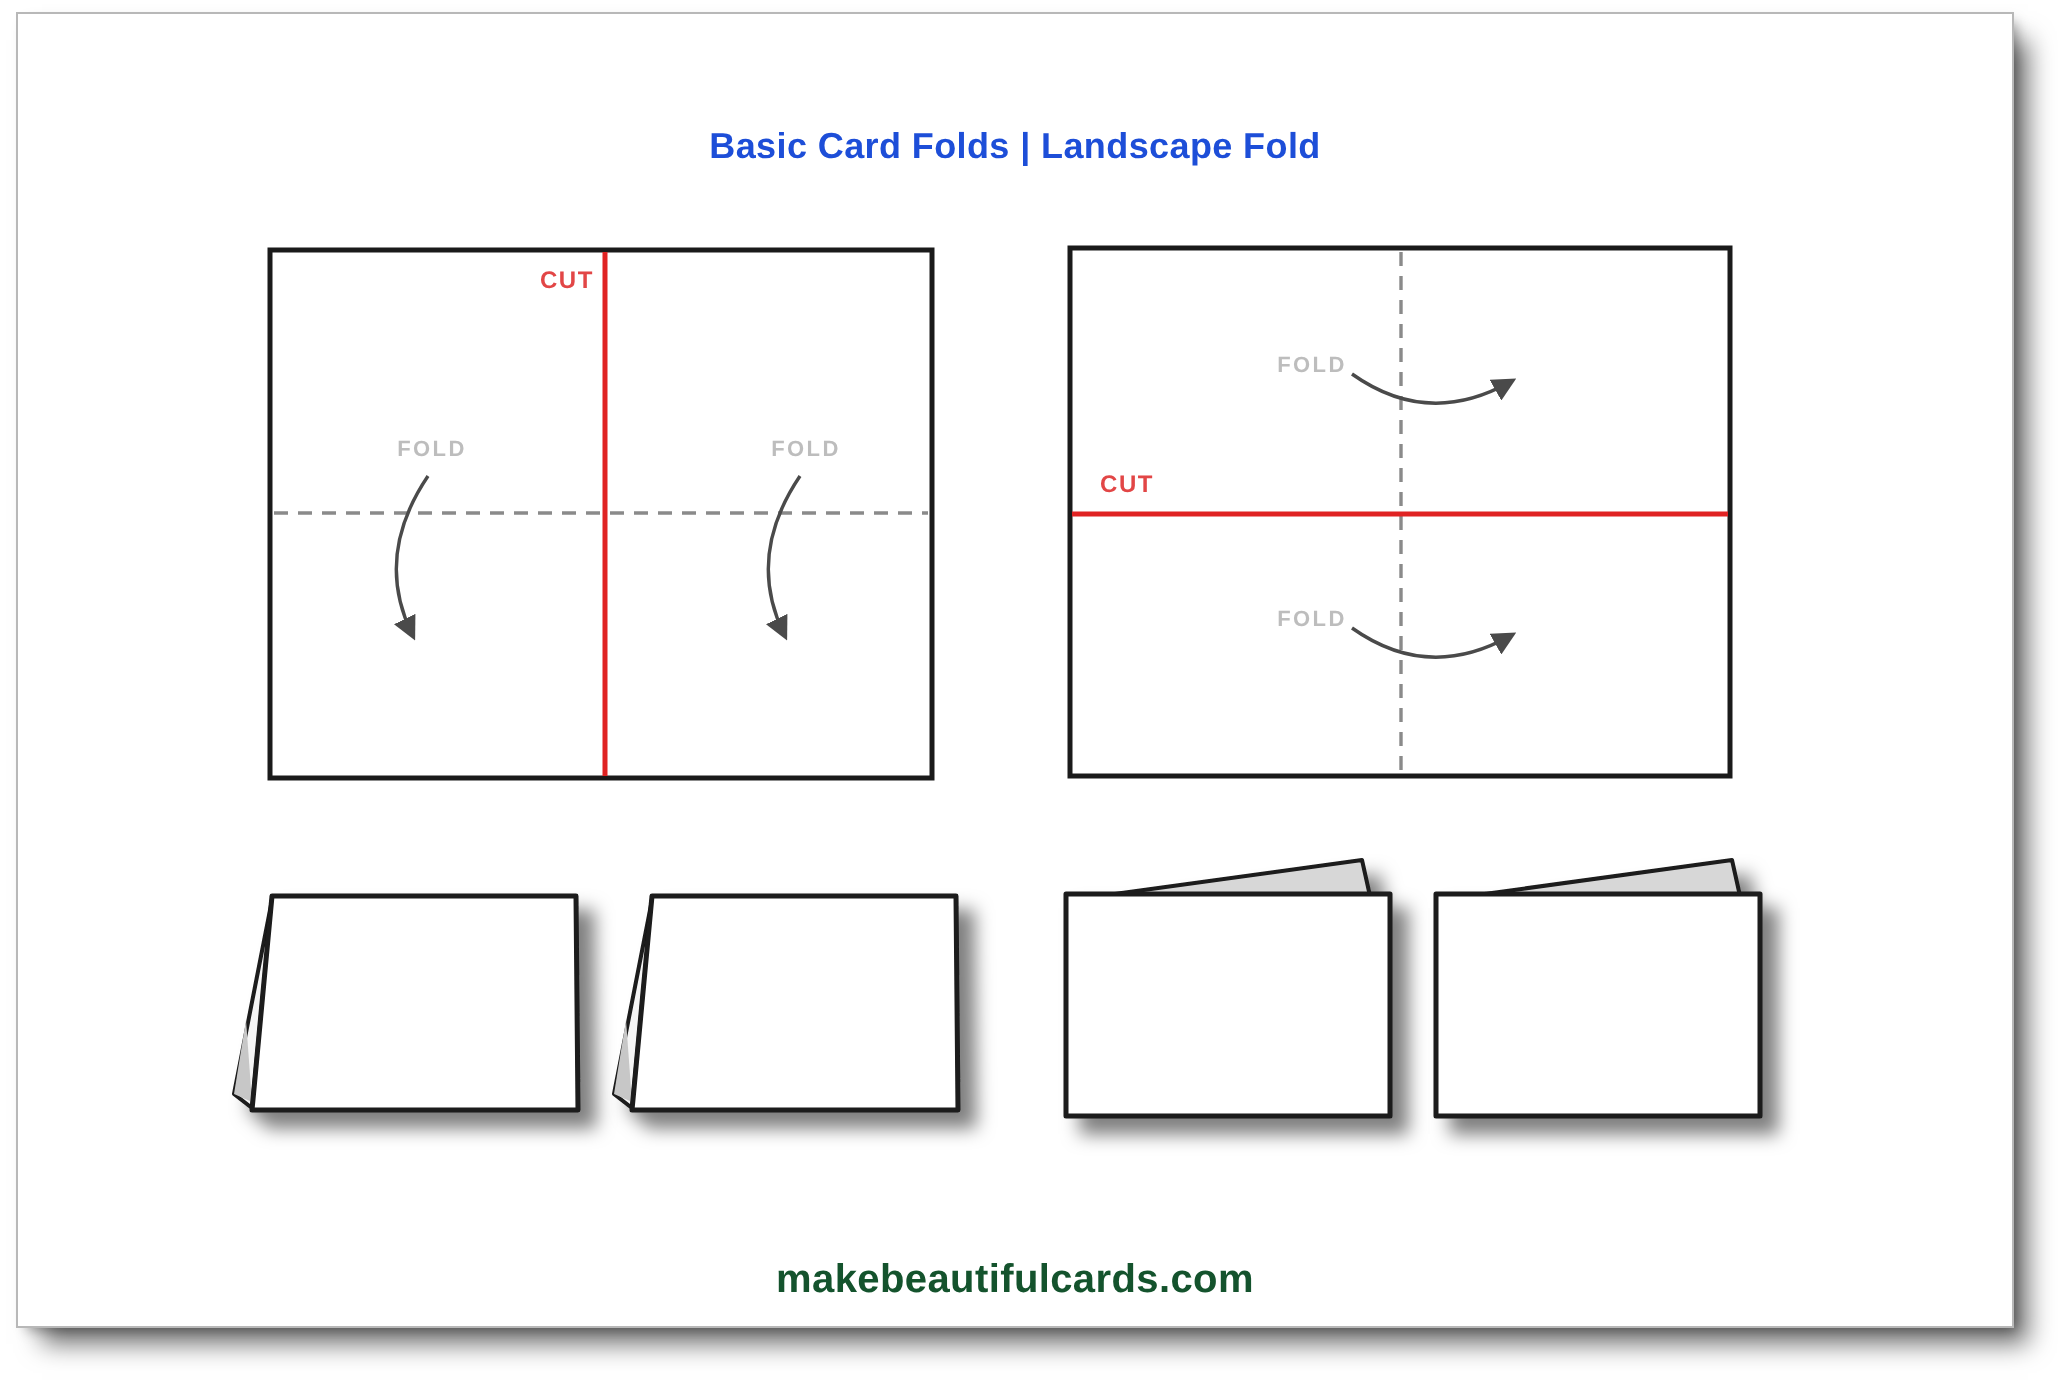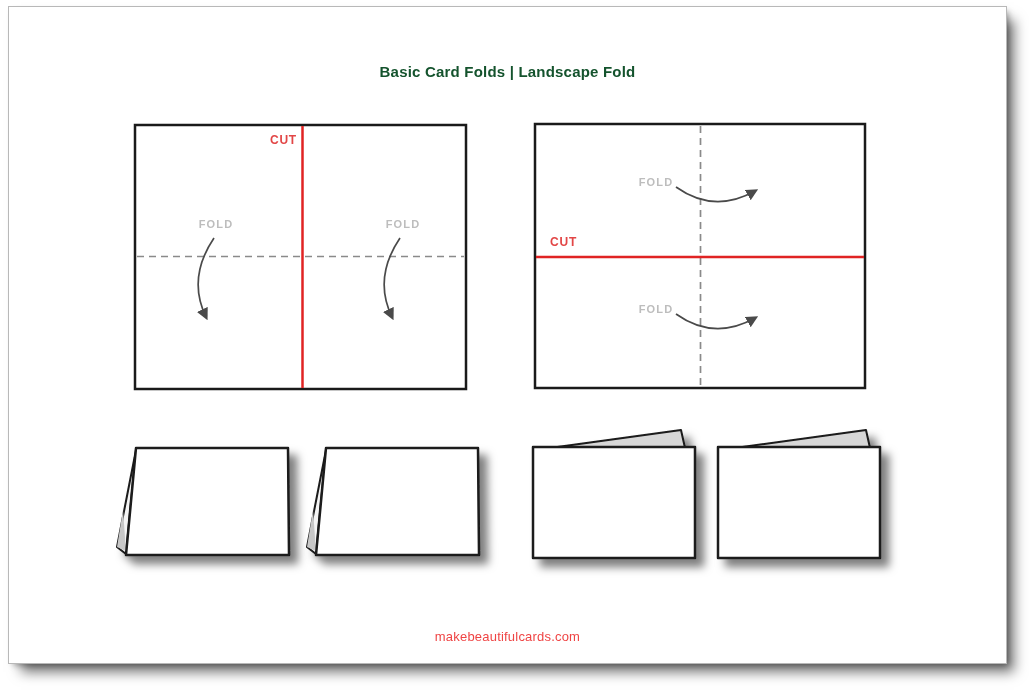--- a/index.html
+++ b/index.html
@@ -20,34 +20,34 @@
     background: #ffffff;
     border: 1px solid #b8b8b8;
     box-shadow: 10px 11px 12px -3px rgba(0,0,0,0.55), 3px 3px 6px -2px rgba(0,0,0,0.35);
   }
   .title {
     position: absolute;
     top: 56px;
     left: 0;
     width: 100%;
     text-align: center;
-    font-size: 15px;
+    font-size: 18px;
     font-weight: 600;
-    color: #14532d;
+    color: #1d4ed8;
     letter-spacing: 0.2px;
   }
   .footer {
     position: absolute;
     top: 622px;
     left: 0;
     width: 100%;
     text-align: center;
-    font-size: 13px;
-    font-weight: 400;
-    color: #ef4444;
+    font-size: 20px;
+    font-weight: 700;
+    color: #14532d;
     letter-spacing: 0.2px;
   }
   svg.diagram {
     position: absolute;
     left: 0;
     top: 0;
     width: 1029px;
     height: 690px;
     pointer-events: none;
   }

